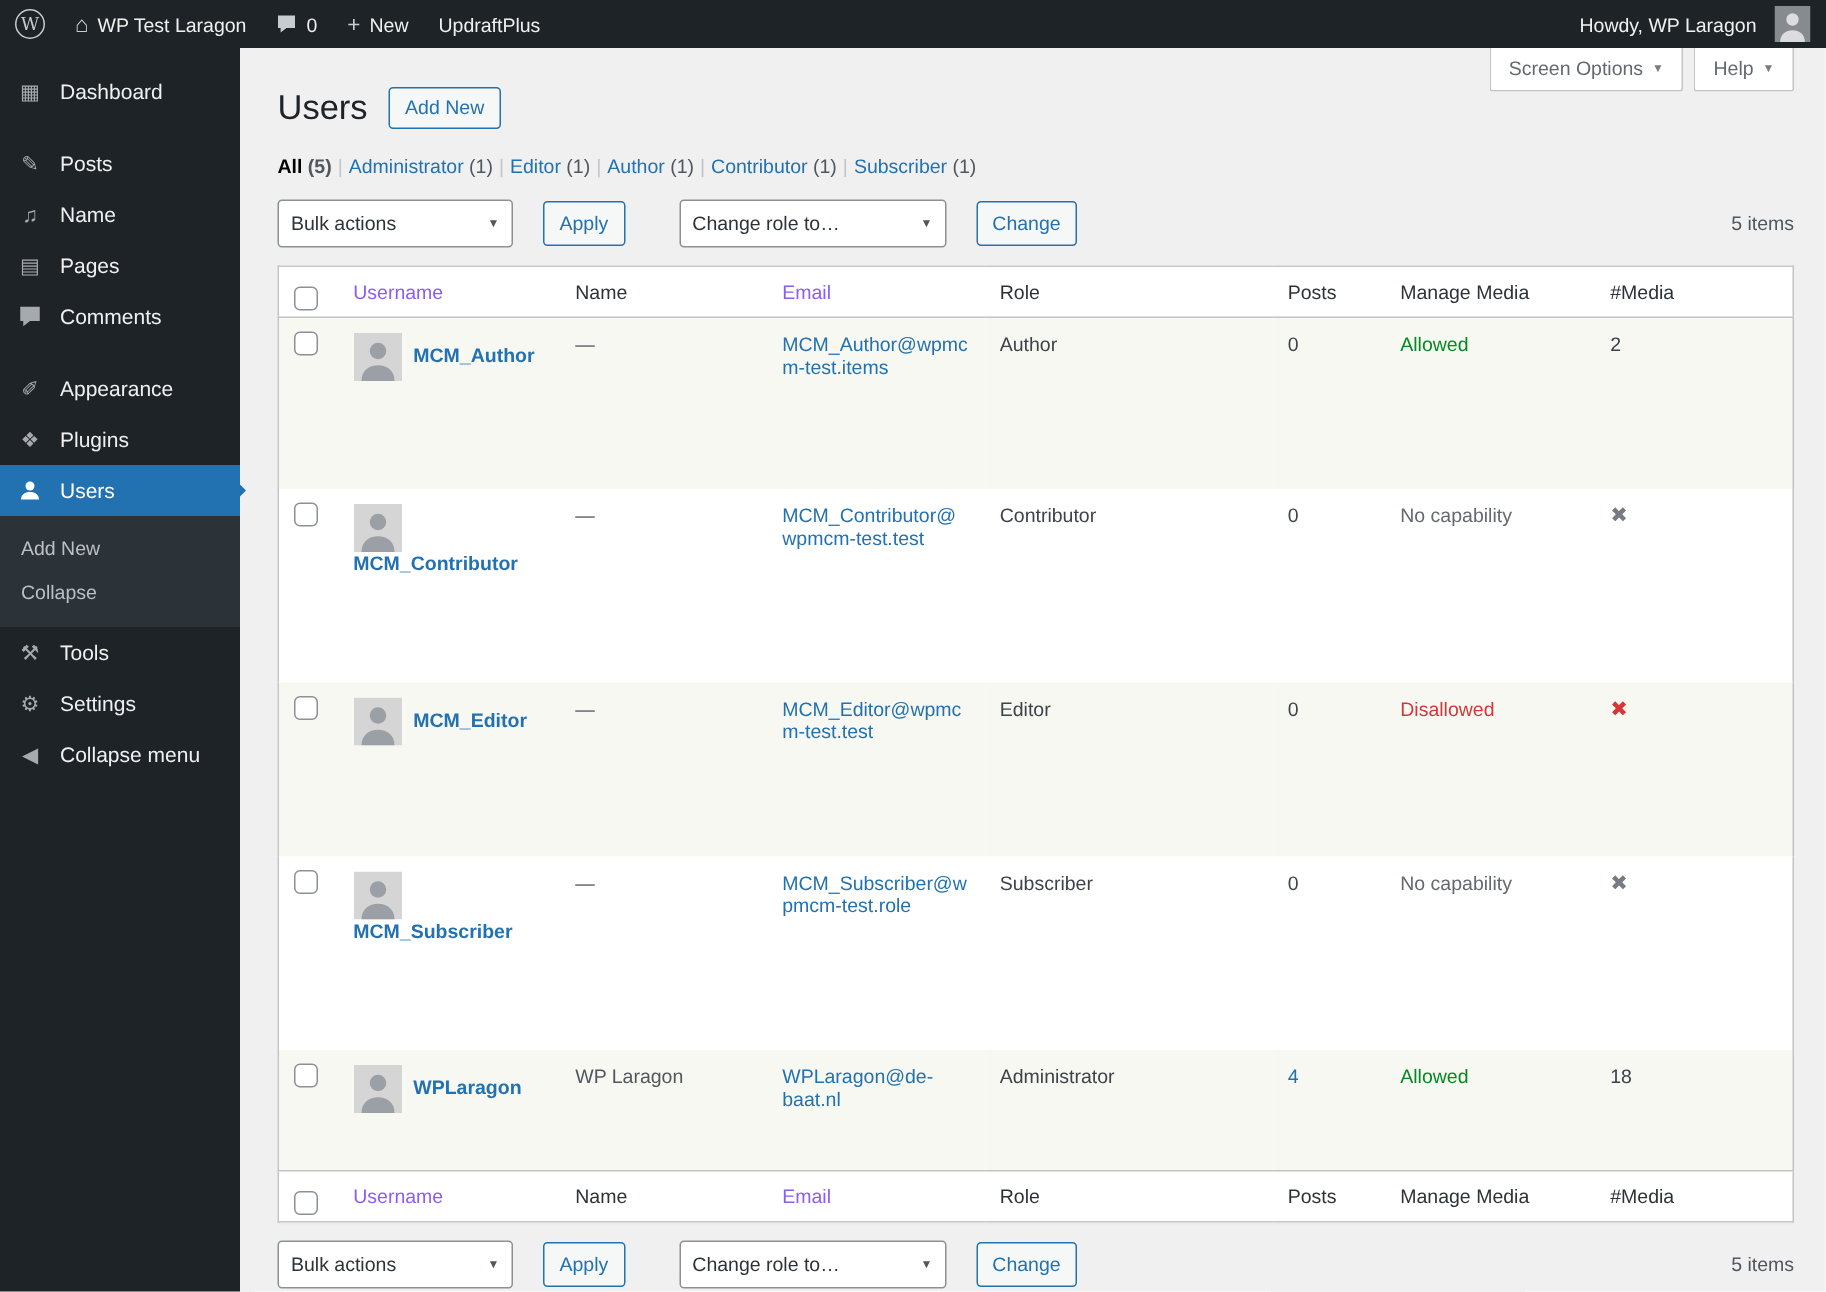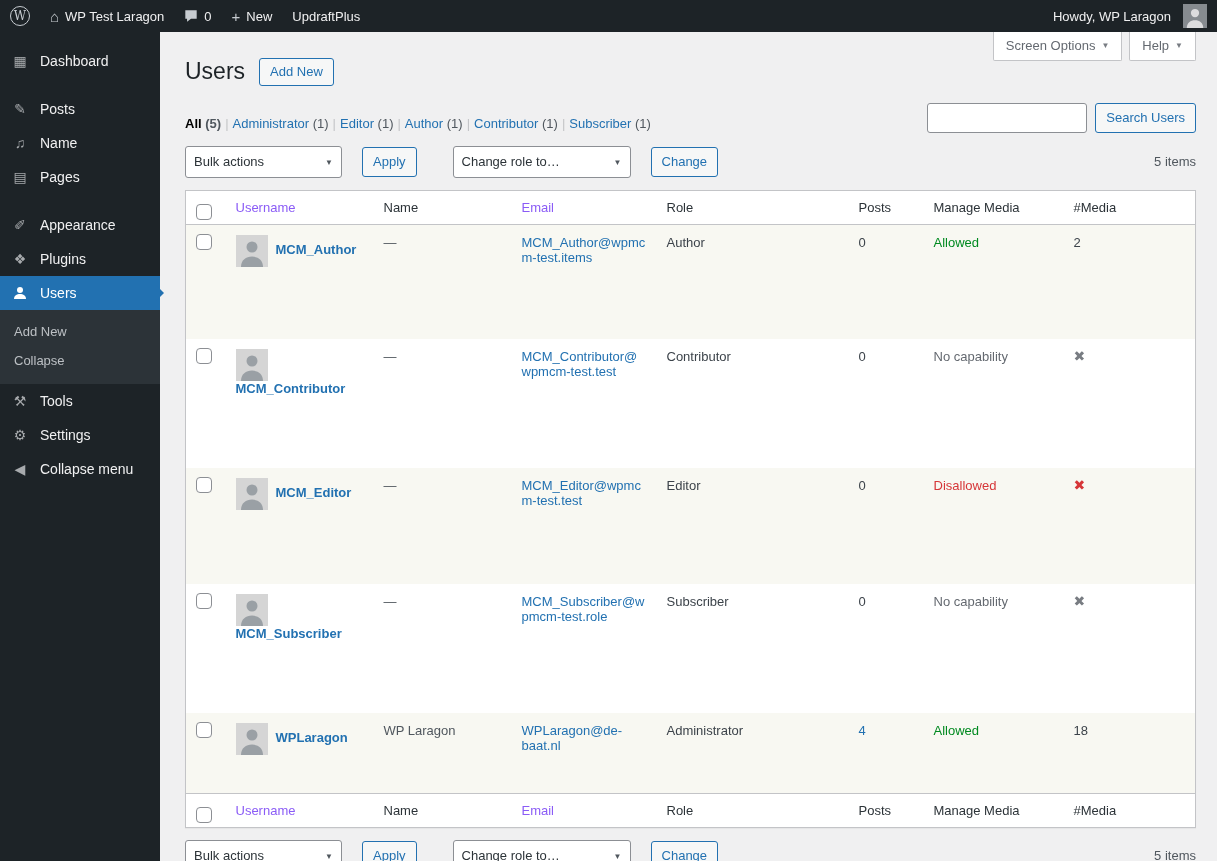--- a/index.html
+++ b/index.html
@@ -189,20 +189,28 @@
     <span>Posts</span>
   </div>
   <div class="menu-item">
     <span class="micon">♫</span>
     <span>Name</span>
   </div>
   <div class="menu-item">
     <span class="micon">▤</span>
     <span>Pages</span>
   </div>
+  <div class="menu-item">
+    <span class="micon">
+      <svg viewBox="0 0 16 16">
+          <path d="M1.5 1.5h13v9.5H8l-4.5 3.5v-3.5h-2z"></path>
+        </svg>
+    </span>
+    <span>Comments</span>
+  </div>
   <div class="menu-sep"></div>
   <div class="menu-item">
     <span class="micon">✐</span>
     <span>Appearance</span>
   </div>
   <div class="menu-item">
     <span class="micon">❖</span>
     <span>Plugins</span>
   </div>
   <div class="menu-item active">
@@ -245,24 +253,20 @@
   </div>
 
   <div class="wrap">
     <div class="title-row">
       <h1 class="page-title">Users</h1>
       <a href="#" class="button small">Add New</a>
     </div>
 
     <div class="filters-row">
       <div class="subsubsub"><a href="#" class="current">All <span class="count">(5)</span></a><span class="sep">|</span><a href="#">Administrator <span class="count">(1)</span></a><span class="sep">|</span><a href="#">Editor <span class="count">(1)</span></a><span class="sep">|</span><a href="#">Author <span class="count">(1)</span></a><span class="sep">|</span><a href="#">Contributor <span class="count">(1)</span></a><span class="sep">|</span><a href="#">Subscriber <span class="count">(1)</span></a></div>
-      <div class="search-box">
-        <input type="text" class="search-input" value="" style="">
-        <a href="#" class="button">Search Users</a>
-      </div>
     </div>
 
     <div class="tablenav top">
       <span class="select-wrap sel-bulk">
         <select>
           <option>Bulk actions</option>
         </select>
         <span class="chev">▼</span>
       </span>
       <a href="#" class="button">Apply</a>

